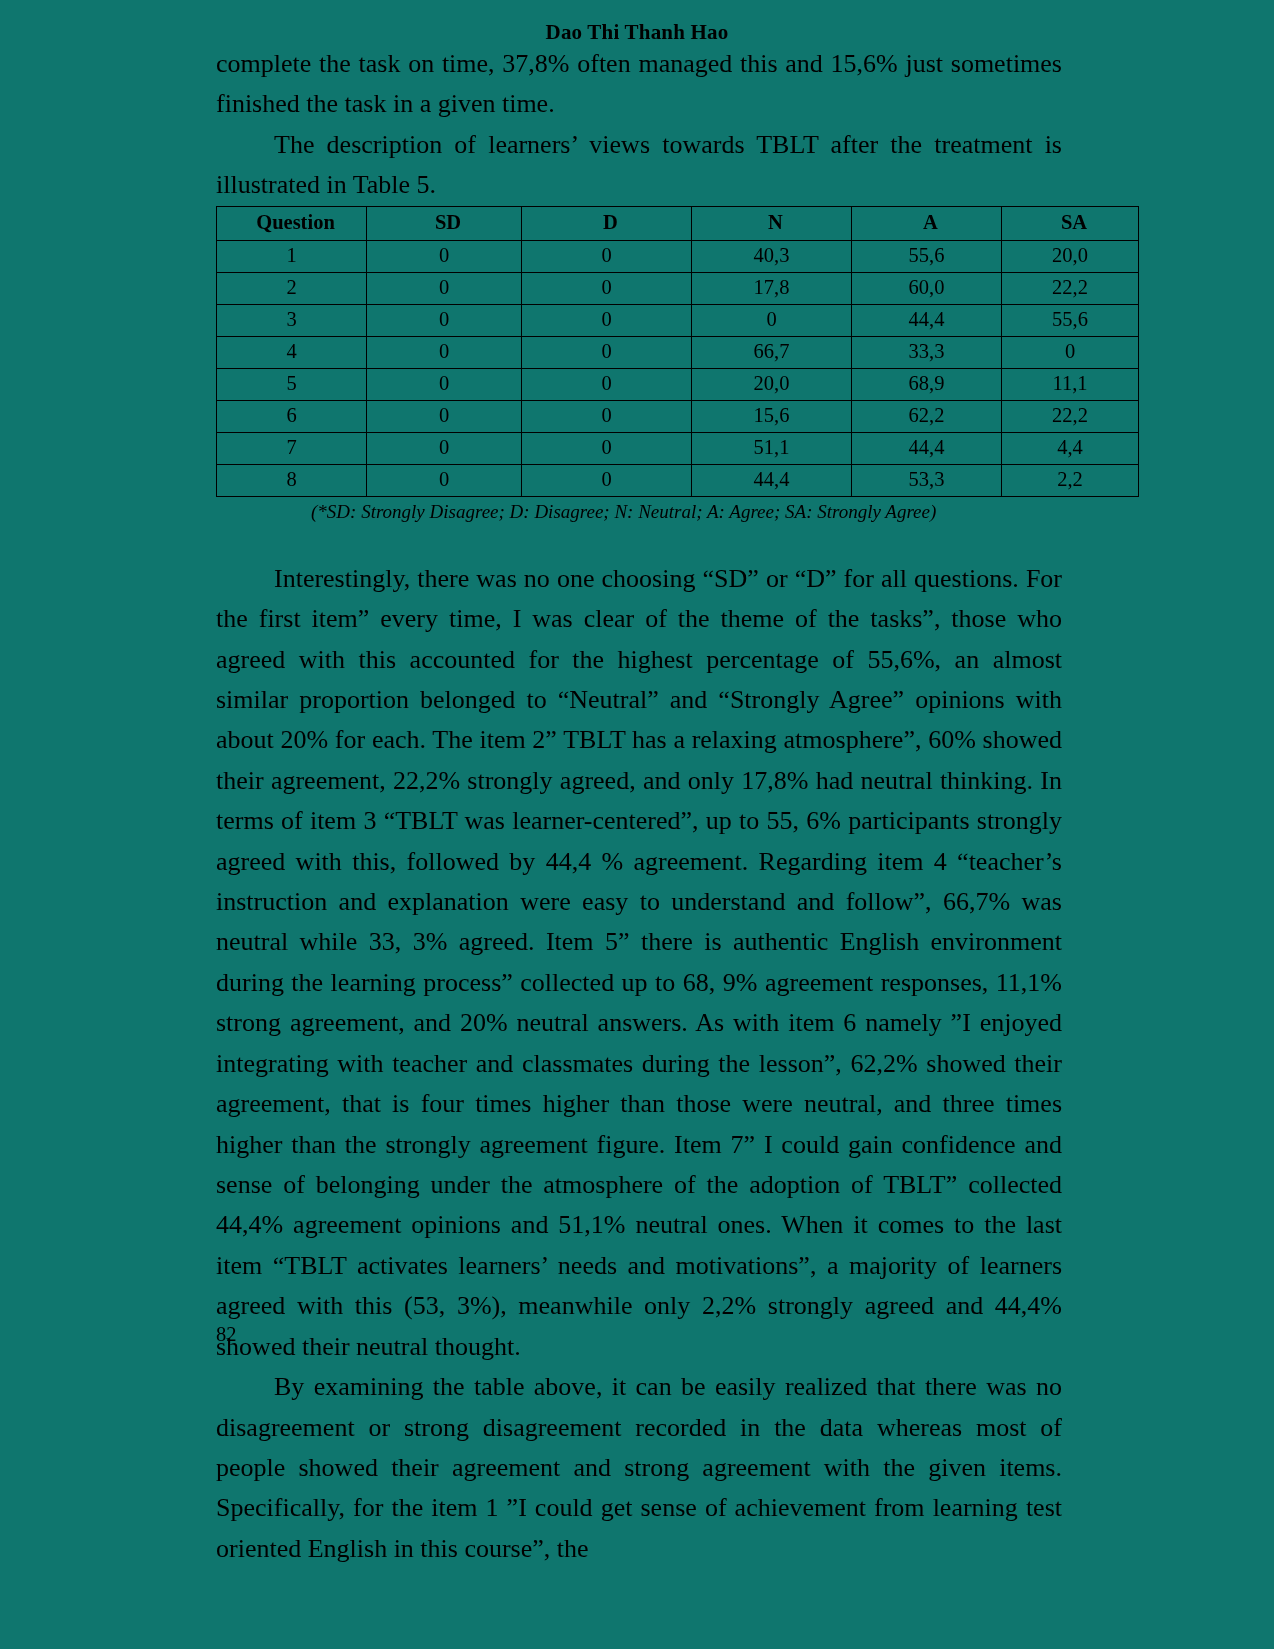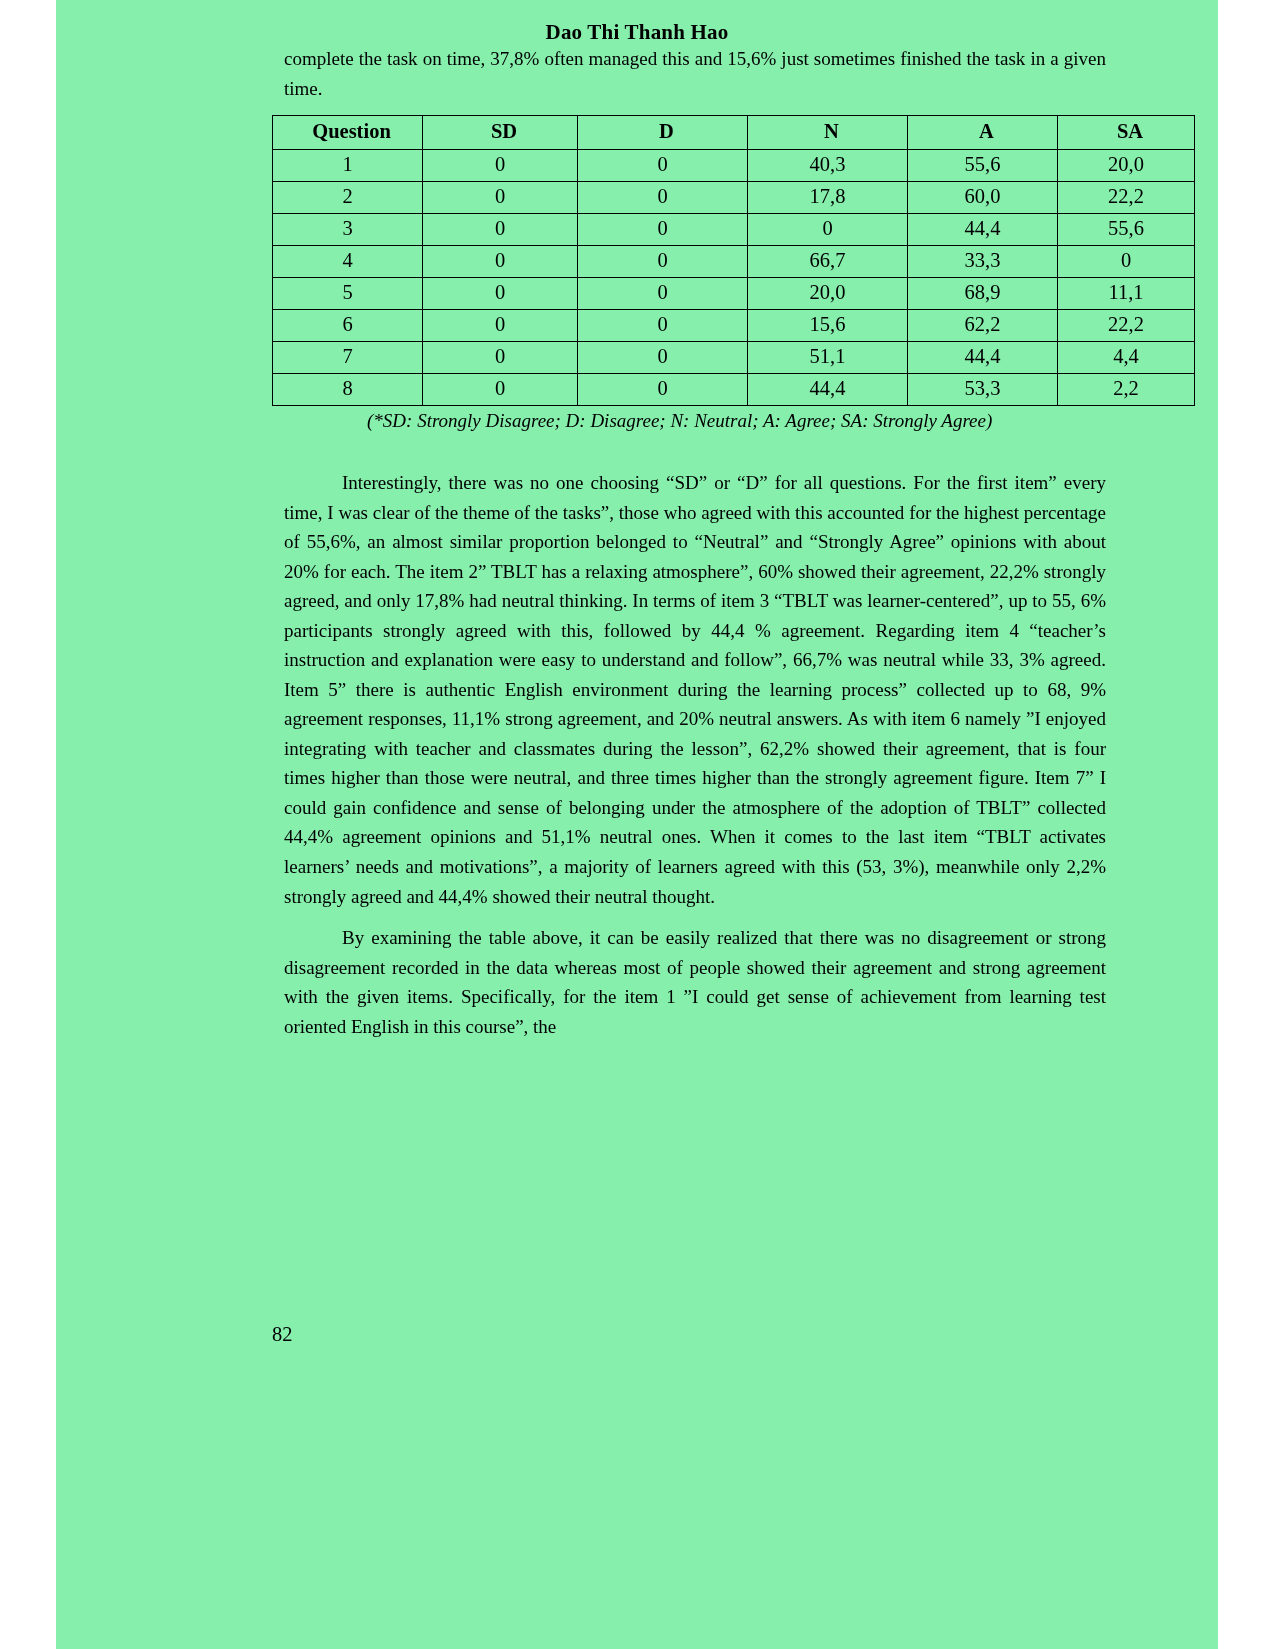--- a/index.html
+++ b/index.html
@@ -6,24 +6,24 @@
     margin: 0;
     padding: 0;
     background: #ffffff;
   }
   body {
     font-family: "Liberation Serif", "DejaVu Serif", serif;
     color: #000000;
   }
   .page {
     position: relative;
-    width: 1162px;
+    width: 1274px;
     height: 1649px;
     margin: 0 auto;
-    background: #86efac;
+    background: #0f766e;
     box-sizing: border-box;
     padding: 0;
     overflow: hidden;
   }
   .content {
     position: absolute;
     left: 216px;
     top: 0;
     width: 846px;
   }
@@ -31,22 +31,22 @@
     text-align: center;
     font-size: 21px;
     font-weight: bold;
     padding-top: 20px;
     letter-spacing: 0.2px;
   }
   .body-block {
     margin-top: 44px;
   }
   p.para {
-    margin: 12px;
-    font-size: 19px;
+    margin: 0;
+    font-size: 26px;
     line-height: 1.555;
     text-align: justify;
     text-justify: inter-word;
     hyphens: none;
   }
   p.indent {
     text-indent: 58px;
   }
   p.heading-q {
     margin: 0;
@@ -112,20 +112,21 @@
 <body>
 
 <div class="page">
 
   <div class="running-head">Dao Thi Thanh Hao</div>
 
   <div class="content">
 
     <div class="body-block">
       <p class="para">complete the task on time, 37,8% often managed this and 15,6% just sometimes finished the task in a given time.</p>
+      <p class="para indent">The description of learners’ views towards TBLT after the treatment is illustrated in Table 5.</p>
     </div>
 
 
     <table class="data-table">
       <colgroup>
         <col class="col-q">
           <col class="col-sd">
           <col class="col-d">
         <col class="col-n">
           <col class="col-a">

